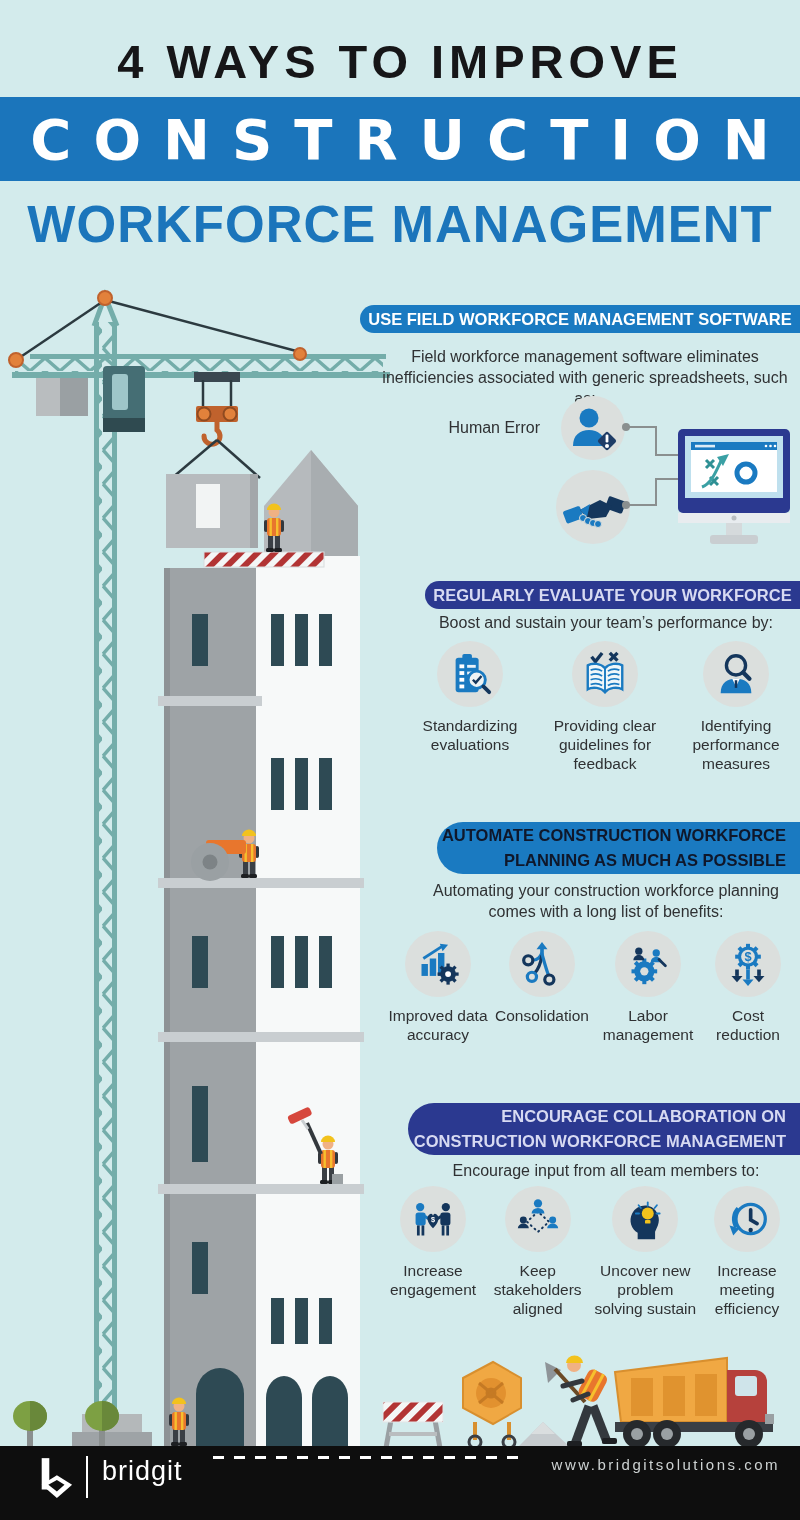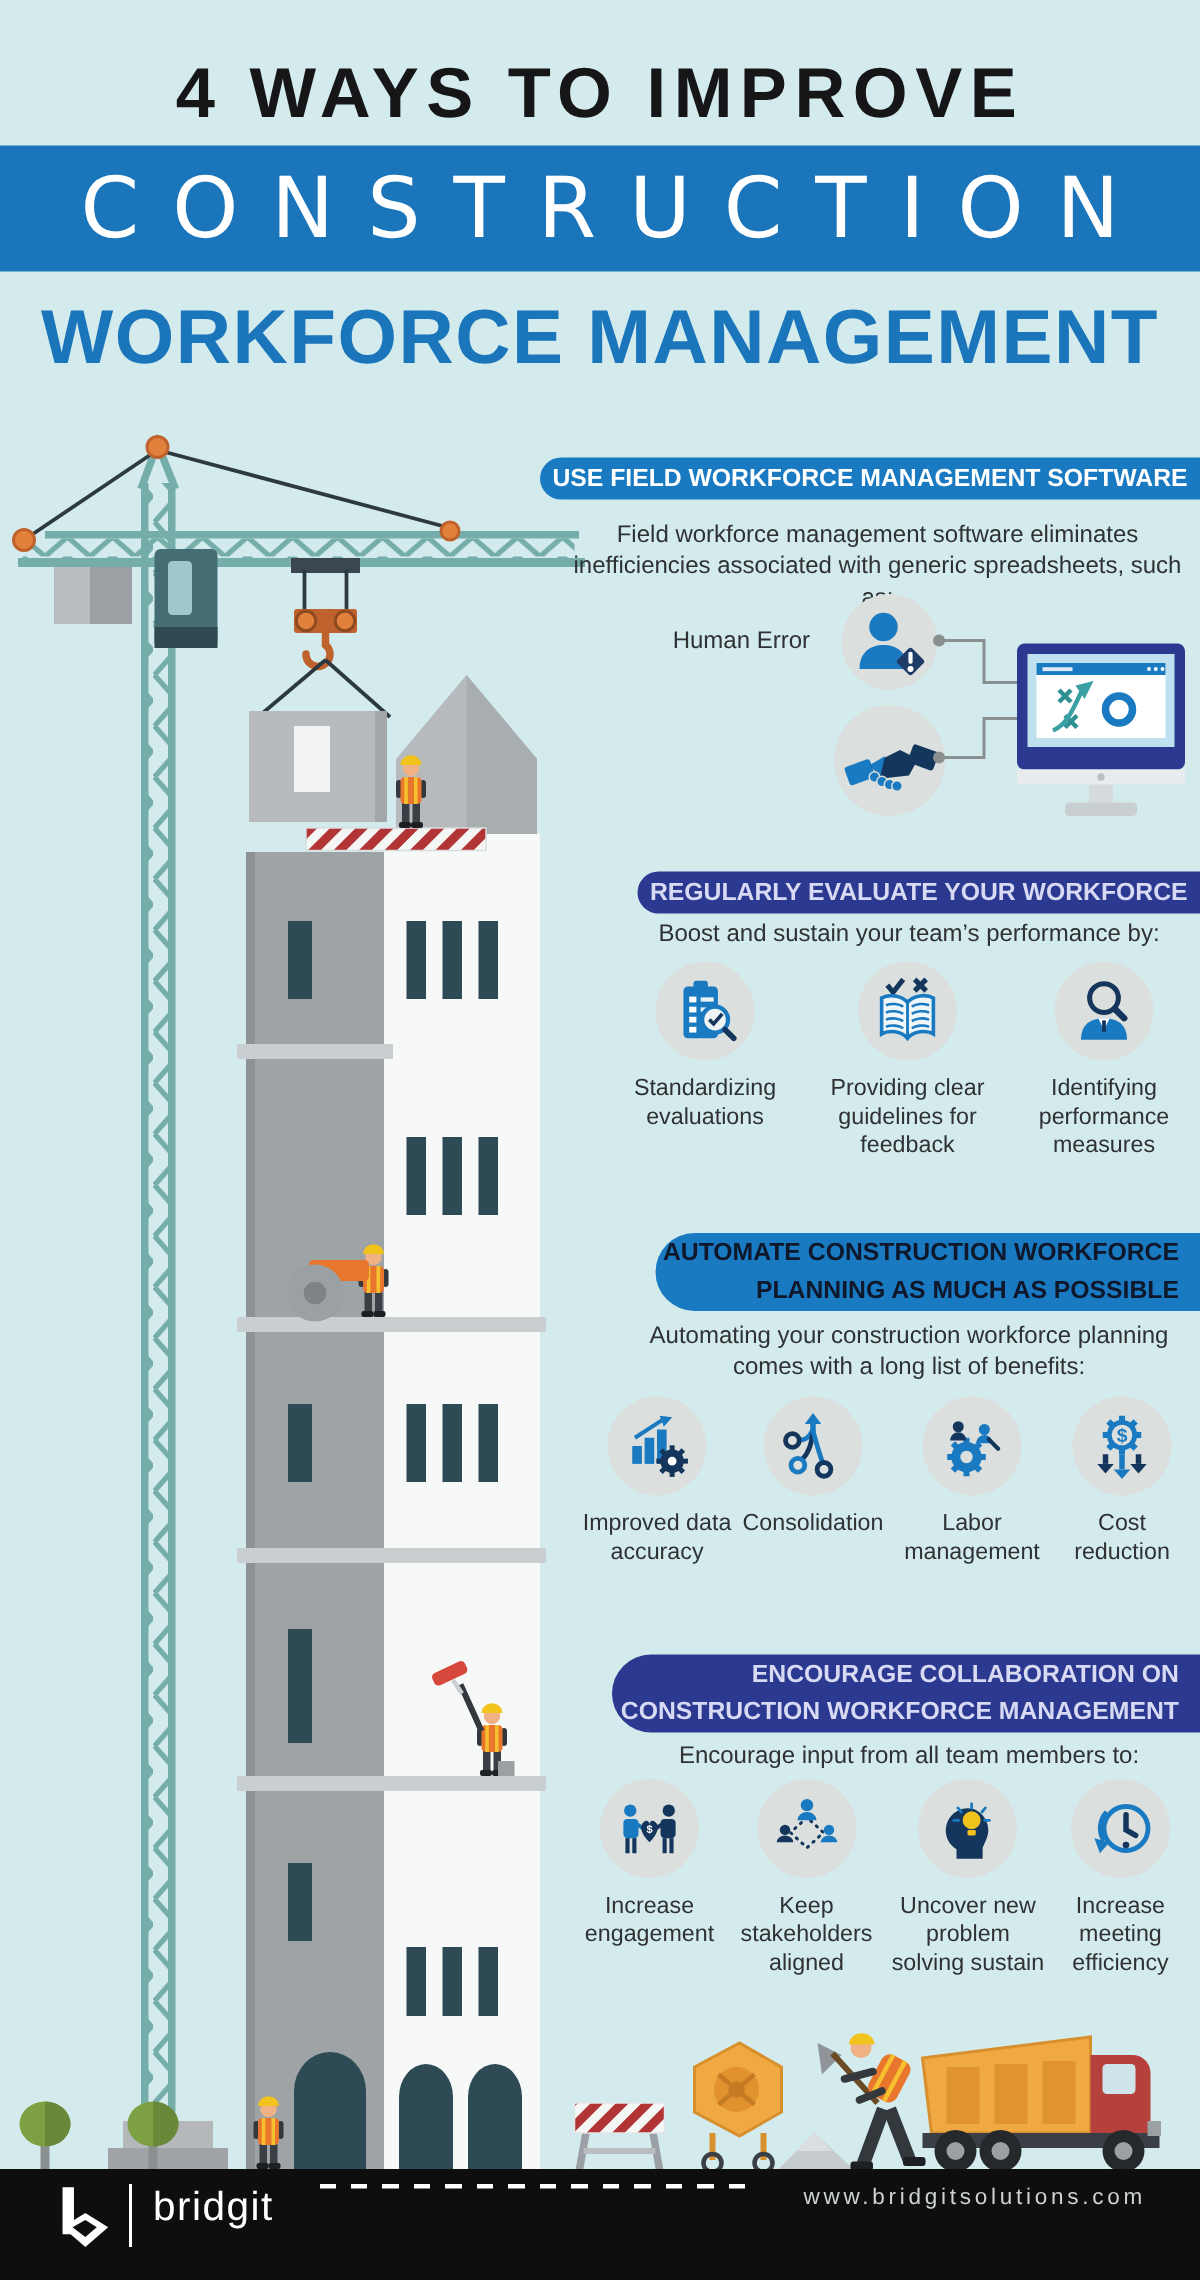--- a/index.html
+++ b/index.html
@@ -8,21 +8,21 @@
     --orange:#e8762d; --helmet:#f2c21d;
   }
   *{margin:0;padding:0;box-sizing:border-box}
   body{font-family:"Liberation Sans",sans-serif;background:#fff}
   .canvas{position:relative;width:800px;height:1520px;overflow:hidden;background:var(--bg)}
   .abs{position:absolute}
   .ctr{display:flex;align-items:center;justify-content:center}
   
   .title-top{left:0;right:0;top:26px;height:70px;font-size:47px;font-weight:800;letter-spacing:5px;color:var(--ink)}
   .band{left:0;right:0;top:97px;height:84px;background:var(--accent-blue);color:#fff;
-        font-family:"DejaVu Sans","Liberation Sans",sans-serif;font-weight:400;font-size:56px;letter-spacing:22px}
+        font-family:"DejaVu Sans","Liberation Sans",sans-serif;font-weight:700;font-size:56px;letter-spacing:22px}
   .band span{margin-right:-22px}
   .title-bottom{left:0;right:0;top:192px;height:64px;font-size:51px;font-weight:800;letter-spacing:1px;color:var(--accent-blue)}
   
   .pill{position:absolute;right:0;display:flex;align-items:center;font-weight:bold;font-size:16.5px;line-height:25px;border-radius:26px 0 0 26px}
   .pill.blue{background:var(--pill-blue);color:#fff}
   .pill.blue.pale{color:#0f172a}
   .pill.navy{background:var(--navy);color:#d7daf2}
   .pill.center{justify-content:center}
   .pill.right{justify-content:flex-end;text-align:right;padding-right:14px}
   
@@ -30,21 +30,21 @@
   .s1-label{position:absolute;text-align:right;font-size:16px;line-height:21px;color:var(--body-text)}
   .grid{position:absolute;display:flex;justify-content:space-between}
   .col{display:flex;flex-direction:column;align-items:center;text-align:center;font-size:15.5px;line-height:19px;color:var(--body-text)}
   .badge{width:66px;height:66px;border-radius:50%;background:#dbdfdd;display:flex;align-items:center;justify-content:center;margin-bottom:9px}
   
   .ground{position:absolute;left:0;top:1446px;width:800px;height:74px;background:var(--footer-bg)}
   .footer-row{position:absolute;left:0;right:0;top:10px;bottom:4px;display:flex;}
   .brand{color:#fff;font-size:27px;letter-spacing:1px;margin-left:14px}
   .logo-divider{width:2px;height:42px;background:#fff;margin-left:12px}
   .dash-line{flex:1;height:3px;margin:0 30px;background:repeating-linear-gradient(90deg,#fff 0 11px,transparent 11px 21px)}
-  .website{color:#cdd2d2;font-size:15px;letter-spacing:2.5px;margin-right:36px}
+  .website{color:#cdd2d2;font-size:15px;letter-spacing:2.5px;margin-right:20px}
 </style>
 </head>
 <body>
 
 <div class="canvas">
 
   <div class="abs ctr title-top">
       <span>4 WAYS TO IMPROVE</span>
     </div>
   <div class="abs ctr band">

